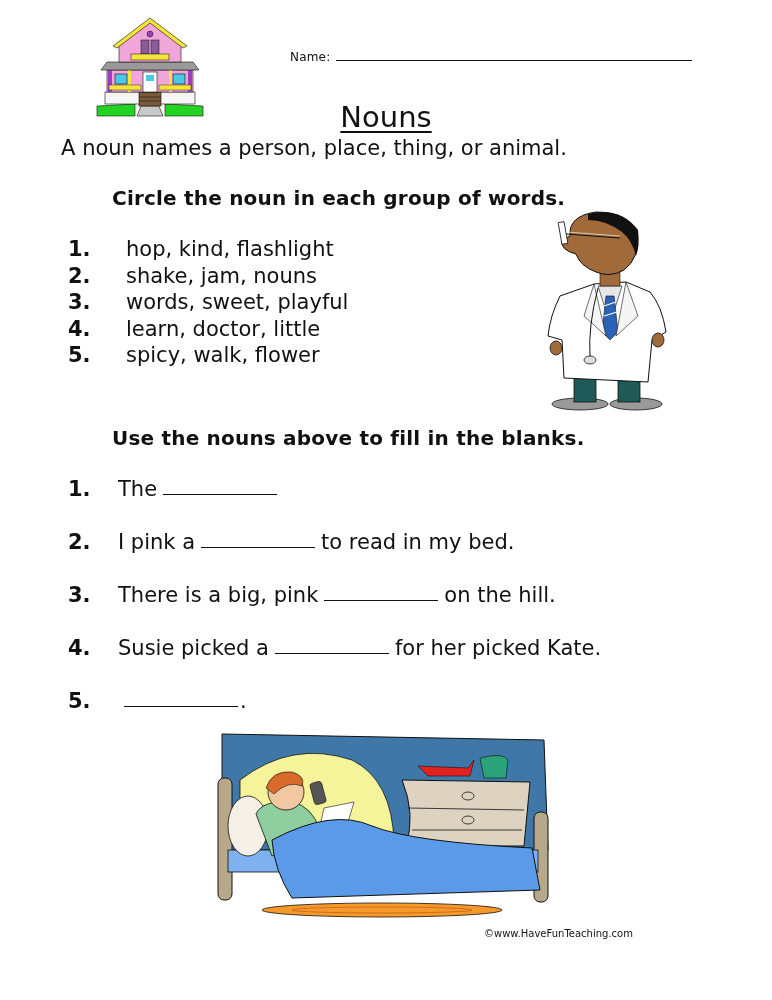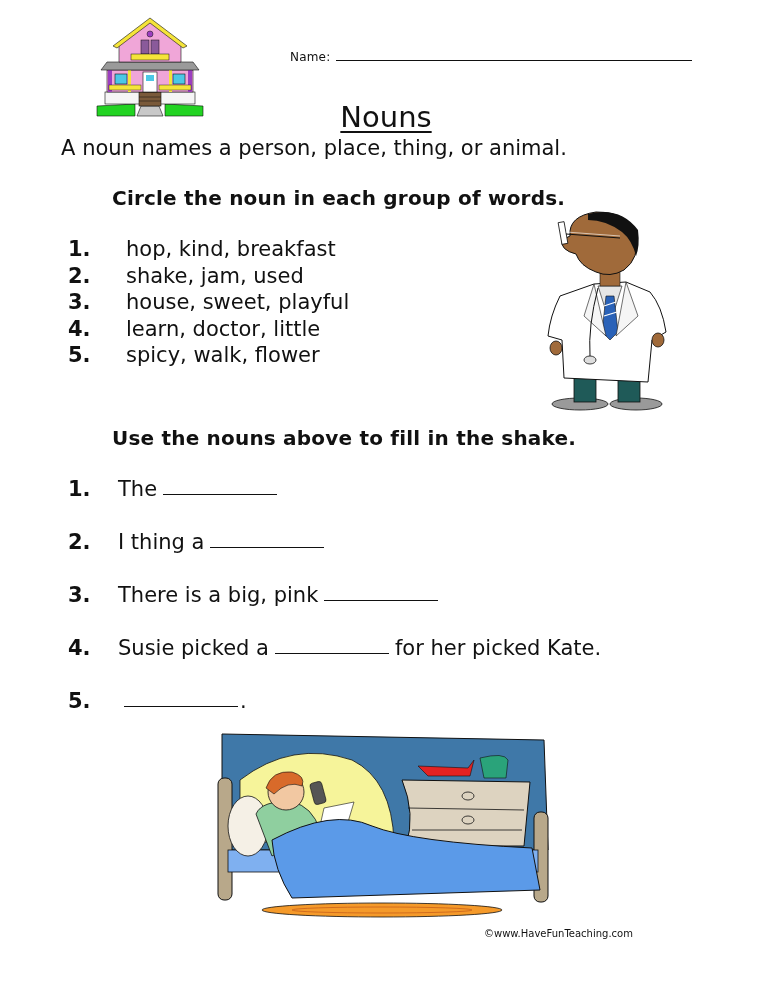--- a/index.html
+++ b/index.html
@@ -73,29 +73,29 @@
   <span>Name:</span><span class="blank"></span>
 </div>
 
 <div class="abs title">Nouns</div>
 <div class="abs subtitle">A noun names a person, place, thing, or animal.</div>
 
 <div class="abs section-heading" style="top:186px;">Circle the noun in each group of words.</div>
 <ul class="abs wordlist">
   <li>
       <span class="num">1.</span>
-      <span>hop, kind, breakfast</span>
+      <span>hop, kind, flashlight</span>
     </li>
   <li>
       <span class="num">2.</span>
-      <span>shake, jam, used</span>
+      <span>shake, jam, nouns</span>
     </li>
   <li>
       <span class="num">3.</span>
-      <span>house, sweet, playful</span>
+      <span>words, sweet, playful</span>
     </li>
   <li>
       <span class="num">4.</span>
       <span>learn, doctor, little</span>
     </li>
   <li>
       <span class="num">5.</span>
       <span>spicy, walk, flower</span>
     </li>
 </ul>
@@ -130,36 +130,38 @@
     <path d="M30 30 Q28 10 56 6 Q90 6 96 30 Q100 52 84 64 Q70 72 56 66 Q40 60 36 48 Q20 44 22 34 Z" fill="#a06a3a" stroke="#111" stroke-width="1"></path>
 
     <path d="M48 8 Q80 0 98 24 Q100 40 96 50 Q92 34 82 26 Q66 14 48 14 Z" fill="#111"></path>
 
     <rect x="20" y="16" width="6" height="22" fill="#fff" stroke="#111" stroke-width="0.8" transform="rotate(-10 23 27)"></rect>
     <line x1="26" y1="28" x2="80" y2="32" stroke="#111" stroke-width="1.2"></line>
     <line x1="26" y1="26" x2="80" y2="30" stroke="#fff" stroke-width="0.6"></line>
   </svg>
 </div>
 
-<div class="abs section-heading" style="top:426px;">Use the nouns above to fill in the shake.</div>
+<div class="abs section-heading" style="top:426px;">Use the nouns above to fill in the blanks.</div>
 <ul class="abs fill">
   <li>
       <span class="num">1.</span>
       <span>The</span>
       <span class="blank"></span>
     </li>
   <li>
       <span class="num">2.</span>
-      <span>I thing a</span>
-      <span class="blank"></span>
+      <span>I pink a</span>
+      <span class="blank"></span>
+      <span>to read in my bed.</span>
     </li>
   <li>
       <span class="num">3.</span>
       <span>There is a big, pink</span>
       <span class="blank"></span>
+      <span>on the hill.</span>
     </li>
   <li>
       <span class="num">4.</span>
       <span>Susie picked a</span>
       <span class="blank"></span>
       <span>for her picked Kate.</span>
     </li>
   <li>
       <span class="num">5.</span>
       <span class="blank tight-right"></span>

